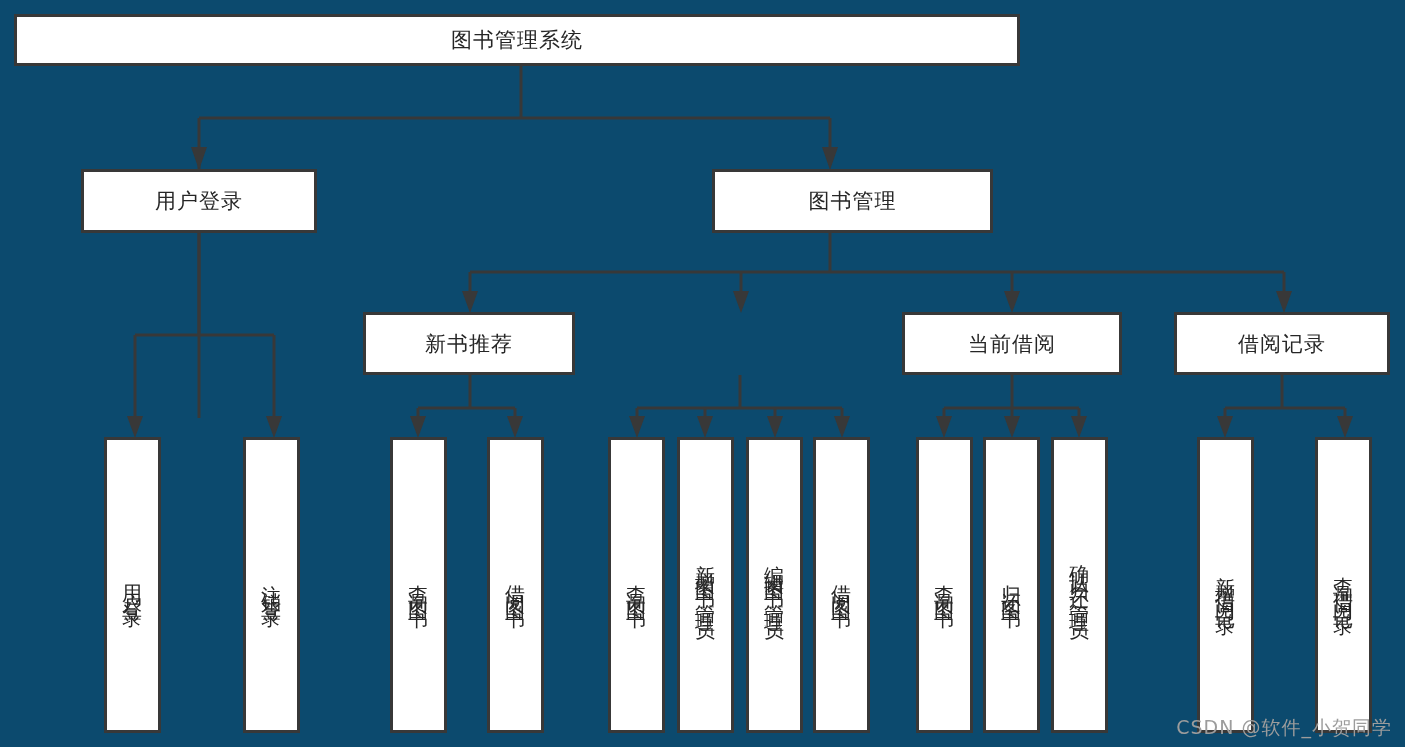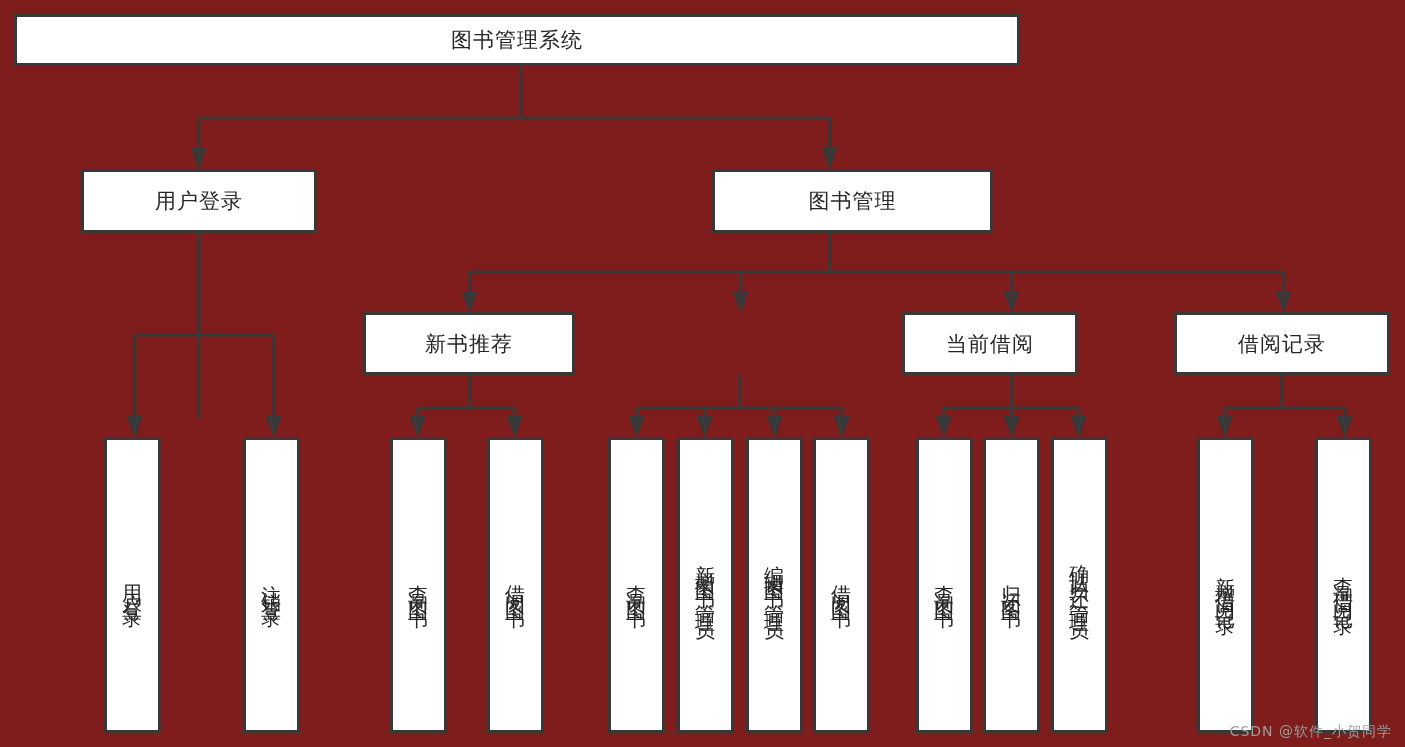--- a/index.html
+++ b/index.html
@@ -1,54 +1,54 @@
 <!DOCTYPE html>
 <html><head>
 <meta charset="utf-8">
 <style>
   html,body{margin:0;padding:0;background:#fff;}
   #stage{
-    position:relative;width:1405px;height:747px;background:#7f1d1d;overflow:hidden;
+    position:relative;width:1405px;height:747px;background:#0c4a6e;overflow:hidden;
     font-family:"DejaVu Sans","Liberation Sans",sans-serif;color:#262626;
   }
   .box{
     position:absolute;box-sizing:border-box;border:3px solid #383838;background:#fff;
     display:flex;align-items:center;justify-content:center;text-align:center;
   }
   .h-label{font-size:21px;letter-spacing:1px;white-space:nowrap;}
   
   .leaf{top:437px;height:296px;width:57px;}
   .leaf .v-label{
     writing-mode:vertical-rl;text-orientation:mixed;
     font-size:20px;letter-spacing:8px;line-height:1;white-space:nowrap;
   }
   
   .n-root{left:14px;top:14px;width:1006px;height:52px;}
   .n-user-login{left:81px;top:169px;width:236px;height:64px;}
   .n-book-mgmt{left:712px;top:169px;width:281px;height:64px;}
   .n-nb{left:363px;top:312px;width:212px;height:63px;}
   .n-bb{left:630px;top:312px;width:220px;height:63px;}
-  .n-cb{left:902px;top:312px;width:176px;height:63px;}
+  .n-cb{left:902px;top:312px;width:220px;height:63px;}
   .n-br{left:1174px;top:312px;width:216px;height:63px;}
   .l-login{left:104px;}
   .l-logout{left:243px;}
   .l-nb-q{left:390px;}
   .l-nb-b{left:487px;}
   .l-bb-q{left:608px;}
   .l-bb-a{left:677px;}
   .l-bb-e{left:746px;}
   .l-bb-b{left:813px;}
   .l-cb-q{left:916px;}
   .l-cb-r{left:983px;}
   .l-cb-c{left:1051px;}
   .l-br-a{left:1197px;}
   .l-br-q{left:1315px;}
   #connectors{position:absolute;left:0;top:0;width:1405px;height:747px;}
   .watermark{
-    position:absolute;right:13px;bottom:6px;font-size:14px;color:#9c9c9c;
+    position:absolute;right:13px;bottom:6px;font-size:19px;color:#9c9c9c;
     letter-spacing:1px;white-space:nowrap;z-index:5;
   }
 </style>
 </head>
 <body>
 
 <div id="stage">
 
   <svg id="connectors" viewBox="0 0 1405 747" xmlns="http://www.w3.org/2000/svg">
     <g stroke="#383838" stroke-width="3" fill="none">

